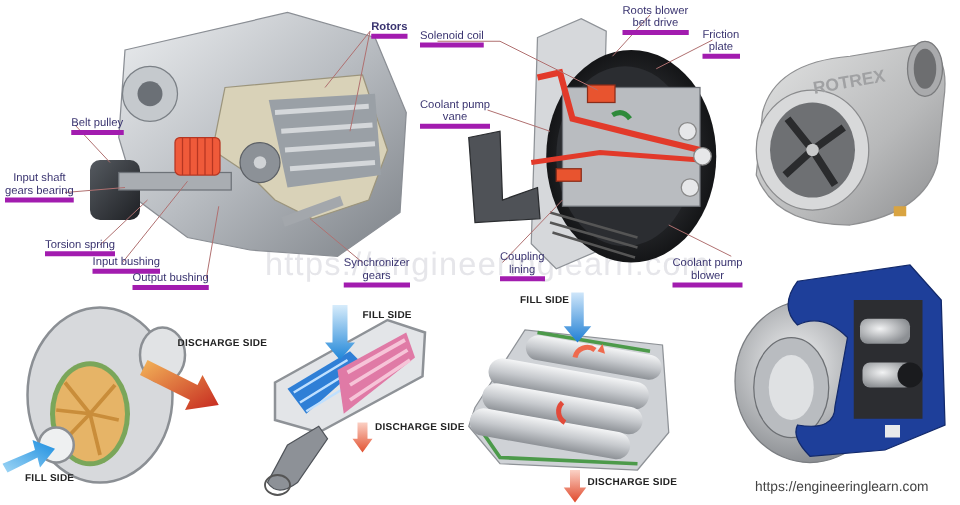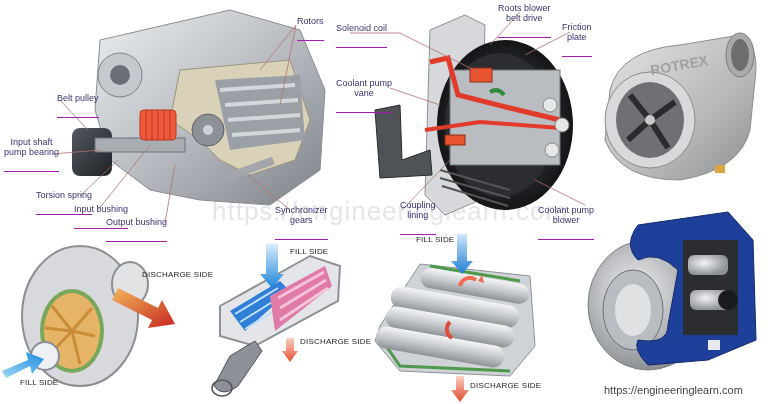--- a/index.html
+++ b/index.html
@@ -1,22 +1,22 @@
 <!DOCTYPE html>
 <html><head>
 <meta charset="utf-8">
 <style>
   html, body { margin:0; padding:0; }
   body { width:768px; height:404px; background:#ffffff; position:relative; overflow:hidden;
          font-family:"Liberation Sans", sans-serif; }
   .panel { position:absolute; }
   .lbl { position:absolute; font-size:9px; color:#3a3470; line-height:10px; white-space:nowrap;
-         border-bottom:1px solid #a21caf; padding-bottom:14px; }
+         border-bottom:4px solid #a21caf; padding-bottom:1px; }
   .lbl.c { text-align:center; }
-  .side { position:absolute; font-size:8px; font-weight:normal; color:#222; letter-spacing:0.2px; white-space:nowrap; }
+  .side { position:absolute; font-size:8px; font-weight:bold; color:#222; letter-spacing:0.2px; white-space:nowrap; }
   .wm { position:absolute; font-size:26px; color:#e6e6ea; letter-spacing:1px; white-space:nowrap; }
   .url { position:absolute; font-size:11px; color:#444; white-space:nowrap; }
   svg { position:absolute; overflow:visible; }
 </style>
 </head>
 <body>
 
 <div class="wm" style="left:212px;top:196px;">https://engineeringlearn.com</div>
 
 <div class="panel" style="left:0;top:0;width:330px;height:230px;">
@@ -58,25 +58,25 @@
       <path d="M296,25 L260,70"></path>
         <path d="M296,25 L280,105"></path>
       <path d="M60,100 L88,130"></path>
       <path d="M52,154 L100,150"></path>
       <path d="M80,196 L118,160"></path>
       <path d="M98,210 L150,145"></path>
       <path d="M165,223 L175,165"></path>
       <path d="M290,210 L248,175"></path>
     </g>
   </svg>
-  <div class="lbl" style="left:297px;top:16px;">Rotors</div>
+  <div class="lbl" style="left:297px;top:16px;font-weight:bold;">Rotors</div>
   <div class="lbl" style="left:13px;top:93px;margin-left:44px;">Belt pulley</div>
   <div class="lbl c" style="left:4px;top:137px;">
     <span>Input shaft</span><br>
-    <span>pump bearing</span>
+    <span>gears bearing</span>
   </div>
   <div class="lbl" style="left:36px;top:190px;">Torsion spring</div>
   <div class="lbl" style="left:74px;top:204px;">Input bushing</div>
   <div class="lbl" style="left:106px;top:217px;text-align:center;">Output bushing</div>
   <div class="lbl c" style="left:275px;top:205px;">
     <span>Synchronizer</span><br>
     <span>gears</span>
   </div>
 </div>
 

